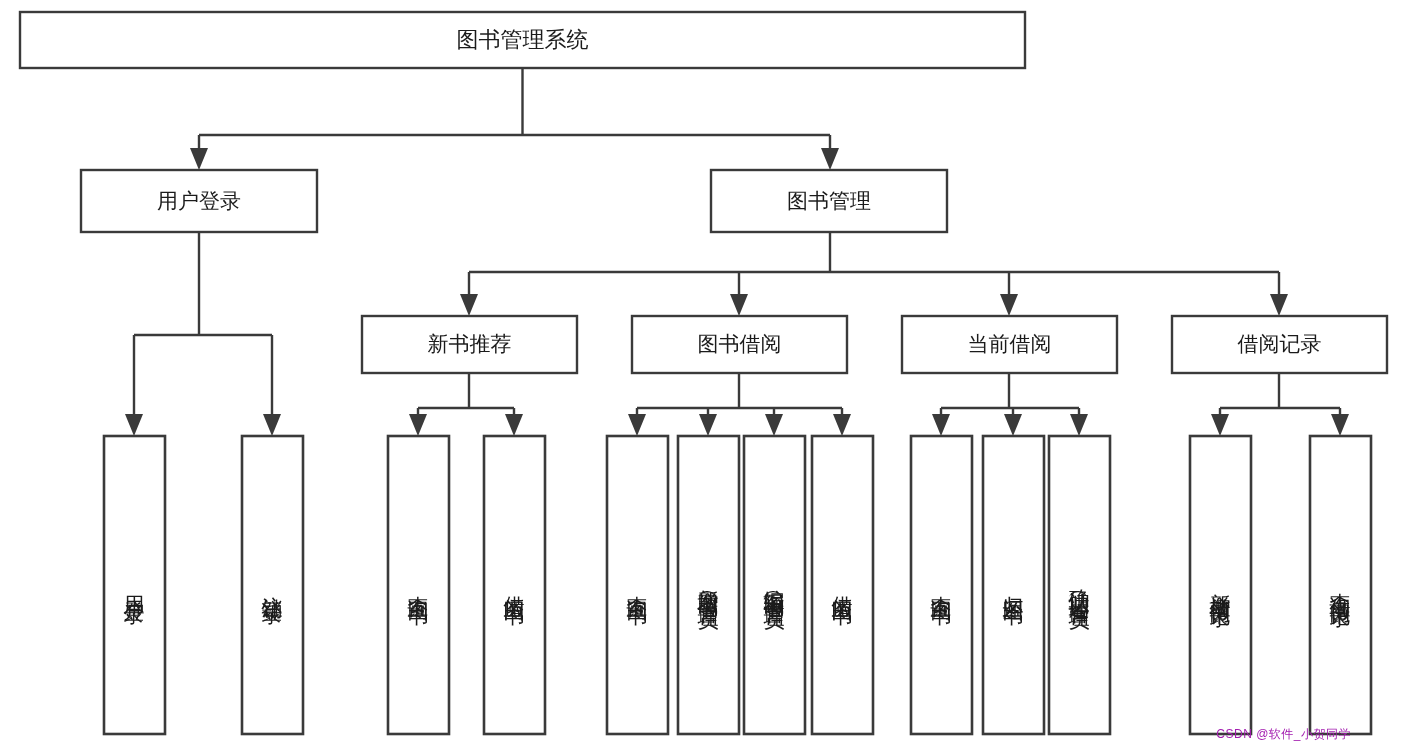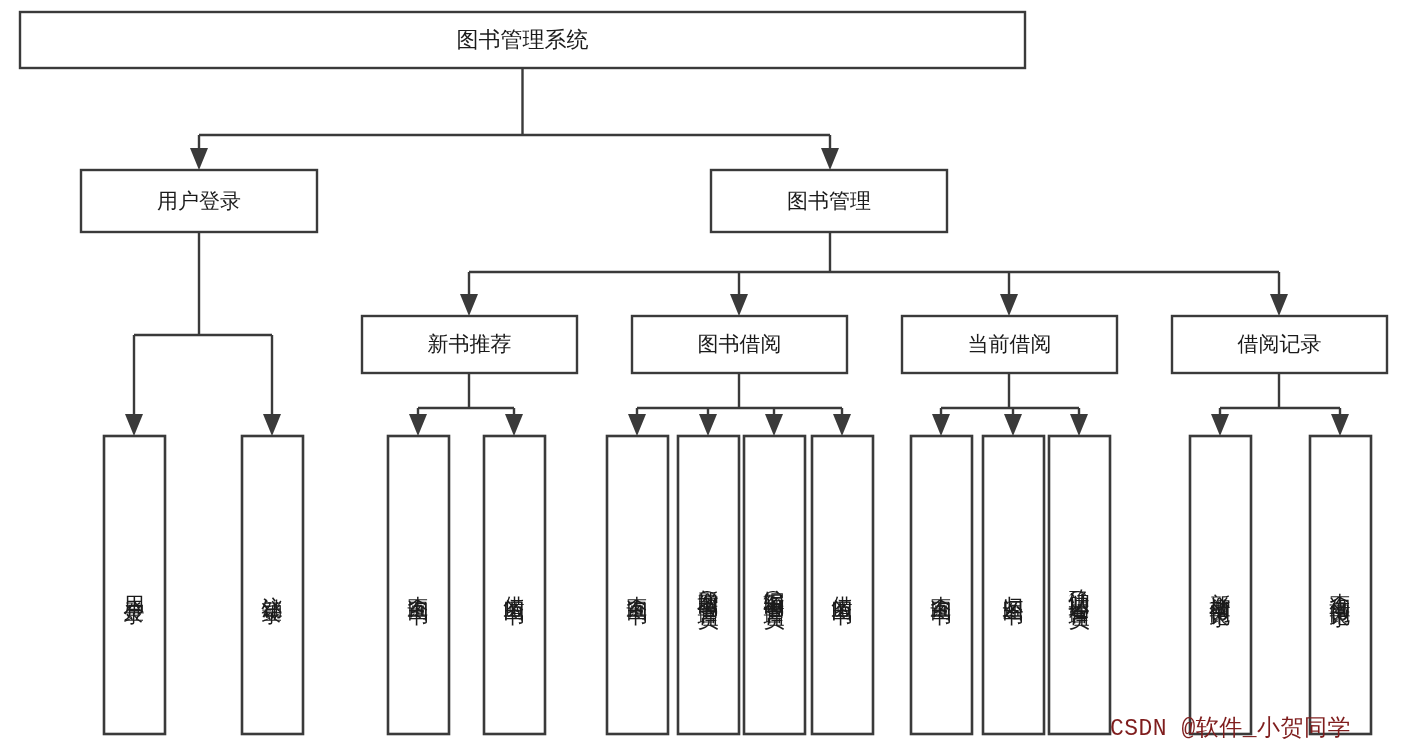--- a/index.html
+++ b/index.html
@@ -70,23 +70,23 @@
     font-family: "Liberation Sans", "DejaVu Sans", sans-serif;
     font-size: 21px;
     line-height: 1;
     color: #1b1b1b;
     white-space: nowrap;
   }
   .watermark {
     position: absolute;
     right: 8px;
     bottom: 4px;
-    font-family: Liberation Mono, monospace;
-    font-size: 23px;
-    color: #7f1d1d;
+    font-family: Liberation Sans, sans-serif;
+    font-size: 12px;
+    color: #a21caf;
     letter-spacing: 0.5px;
     white-space: nowrap;
   }
 </style>
 </head>
 <body>
 
 <div id="diagram-root">
 
   <svg class="flowchart" viewBox="0 0 1405 747">

